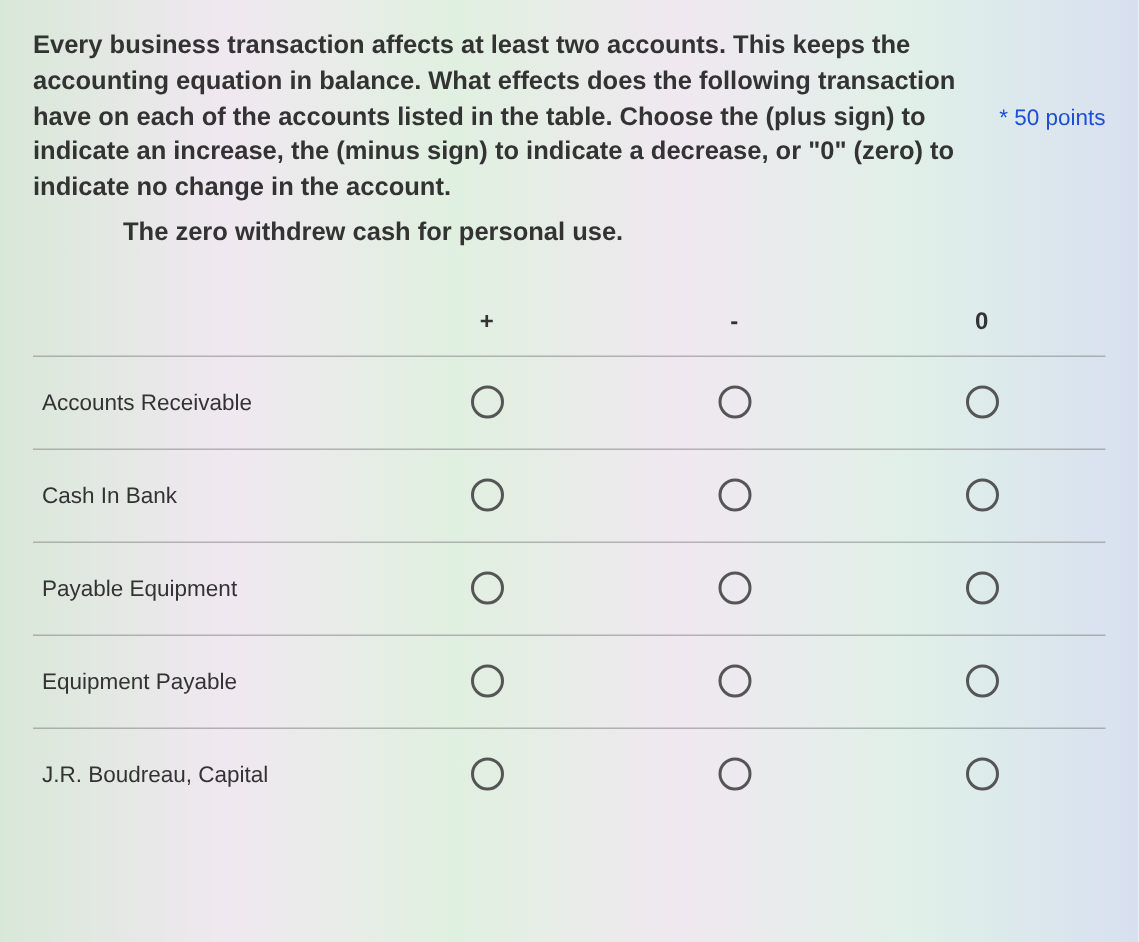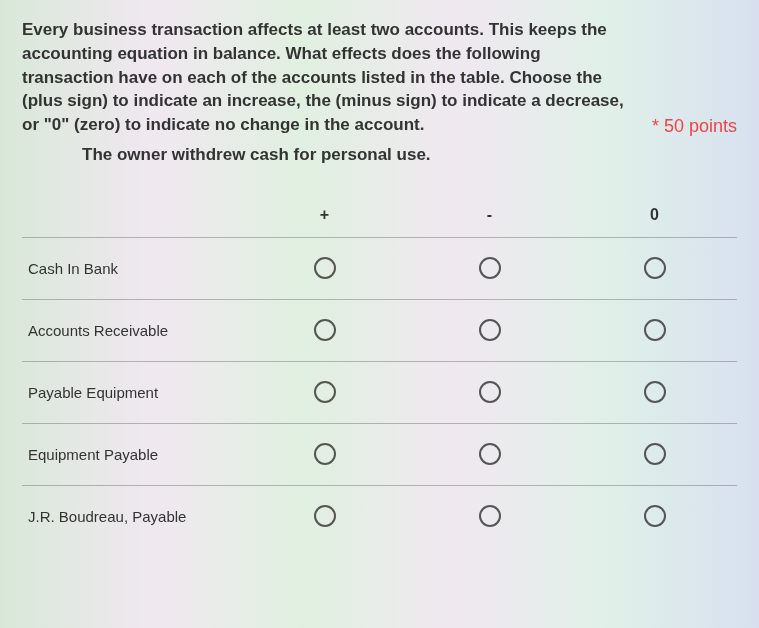--- a/index.html
+++ b/index.html
@@ -10,35 +10,35 @@
     body {
       font-family: Arial, Helvetica, sans-serif;
       background: linear-gradient(90deg, #d8e8d8, #f0e8f0, #e0f0e0, #f0e8f0, #e0f0e8, #d8e0f0);
       width: 759px;
       height: 628px;
       padding: 18px 22px;
       color: #2a2a2a;
     }
     .header {
       display: flex;
-      align-items: flex-end;
+      align-items: center;
       gap: 16px;
       margin-bottom: 8px;
     }
     .question-text {
       flex: 1;
       font-size: 17px;
       line-height: 1.4;
       font-weight: 600;
       color: #333;
     }
     .points {
       white-space: nowrap;
-      font-size: 18px;
-      color: #ef4444;
+      font-size: 15px;
+      color: #1d4ed8;
       padding-top: 2px;
     }
     .sub-text {
       font-size: 17px;
       font-weight: 600;
       margin-left: 60px;
       margin-bottom: 28px;
       color: #333;
     }
     .grid {
@@ -86,46 +86,46 @@
 <body>
 
 <div class="header">
   <div class="question-text">Every business transaction affects at least two accounts. This keeps the accounting equation in balance. What effects does the following transaction have on each of the accounts listed in the table. Choose the (plus sign) to indicate an increase, the (minus sign) to indicate a decrease, or "0" (zero) to indicate no change in the account.</div>
   <div class="points">
     <span>*</span>
     <span>50 points</span>
   </div>
 </div>
 
-<div class="sub-text">The owner withdrew cash for personal use.</div>
+<div class="sub-text">The zero withdrew cash for personal use.</div>
 
 <div class="grid">
 
   <div class="header-row">
     <div></div>
     <div class="col-header">+</div>
     <div class="col-header">-</div>
     <div class="col-header">0</div>
   </div>
 
   <div class="data-row">
-    <div class="row-label">Cash In Bank</div>
+    <div class="row-label">Accounts Receivable</div>
     <div class="radio-cell">
         <div class="radio"></div>
       </div>
     <div class="radio-cell">
         <div class="radio"></div>
       </div>
     <div class="radio-cell">
         <div class="radio"></div>
       </div>
   </div>
 
   <div class="data-row">
-    <div class="row-label">Accounts Receivable</div>
+    <div class="row-label">Cash In Bank</div>
     <div class="radio-cell">
         <div class="radio"></div>
       </div>
     <div class="radio-cell">
         <div class="radio"></div>
       </div>
     <div class="radio-cell">
         <div class="radio"></div>
       </div>
   </div>
@@ -150,21 +150,21 @@
       </div>
     <div class="radio-cell">
         <div class="radio"></div>
       </div>
     <div class="radio-cell">
         <div class="radio"></div>
       </div>
   </div>
 
   <div class="data-row">
-    <div class="row-label">J.R. Boudreau, Payable</div>
+    <div class="row-label">J.R. Boudreau, Capital</div>
     <div class="radio-cell">
         <div class="radio"></div>
       </div>
     <div class="radio-cell">
         <div class="radio"></div>
       </div>
     <div class="radio-cell">
         <div class="radio"></div>
       </div>
   </div>

